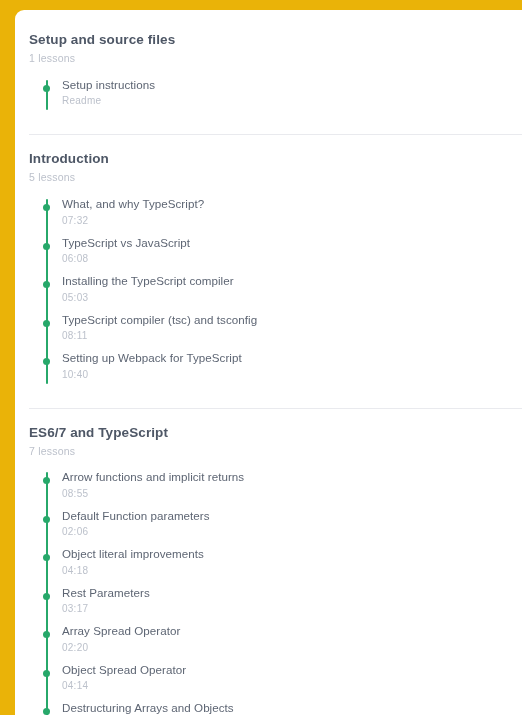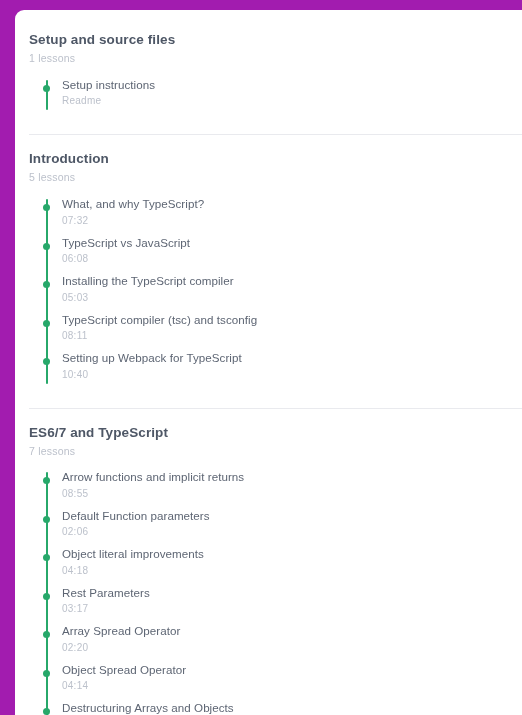--- a/index.html
+++ b/index.html
@@ -113,21 +113,21 @@
   .divider {
     height: 1px;
     background: #e9eaee;
     margin-left: 14px;
     margin-right: 9px;
   }
 </style>
 </head>
 <body style="background: rgb(236, 238, 243);">
 
-<div class="page" style="background: #a21caf;">
+<div class="page" style="background: #eab308;">
   <div class="curriculum-card" id="curriculum-card" style="background: rgb(255, 255, 255);">
 
   <div class="section" style="padding-top: 22px;">
         <div class="section-head">
           <div class="section-title" style="color: rgb(78, 87, 102);">Setup and source files</div>
           <div class="section-lesson-count" style="color: rgb(188, 193, 203);">1 lessons</div>
         </div>
         <ul class="lessons" style="margin-top: 13px; padding-bottom: 18px;">
           <div class="rail" style="top: 2px; height: 30.5px; background: rgb(39, 168, 106);"></div>
           <li class="lesson">

